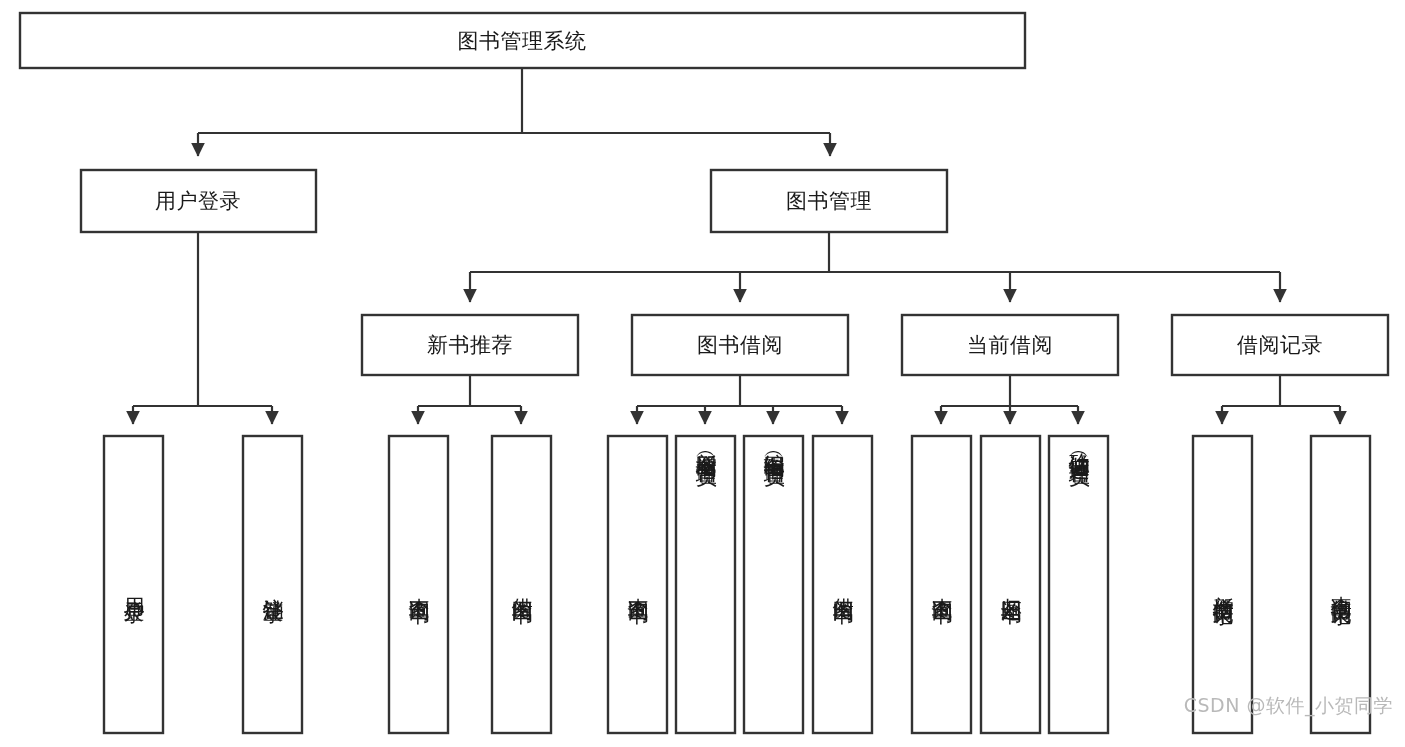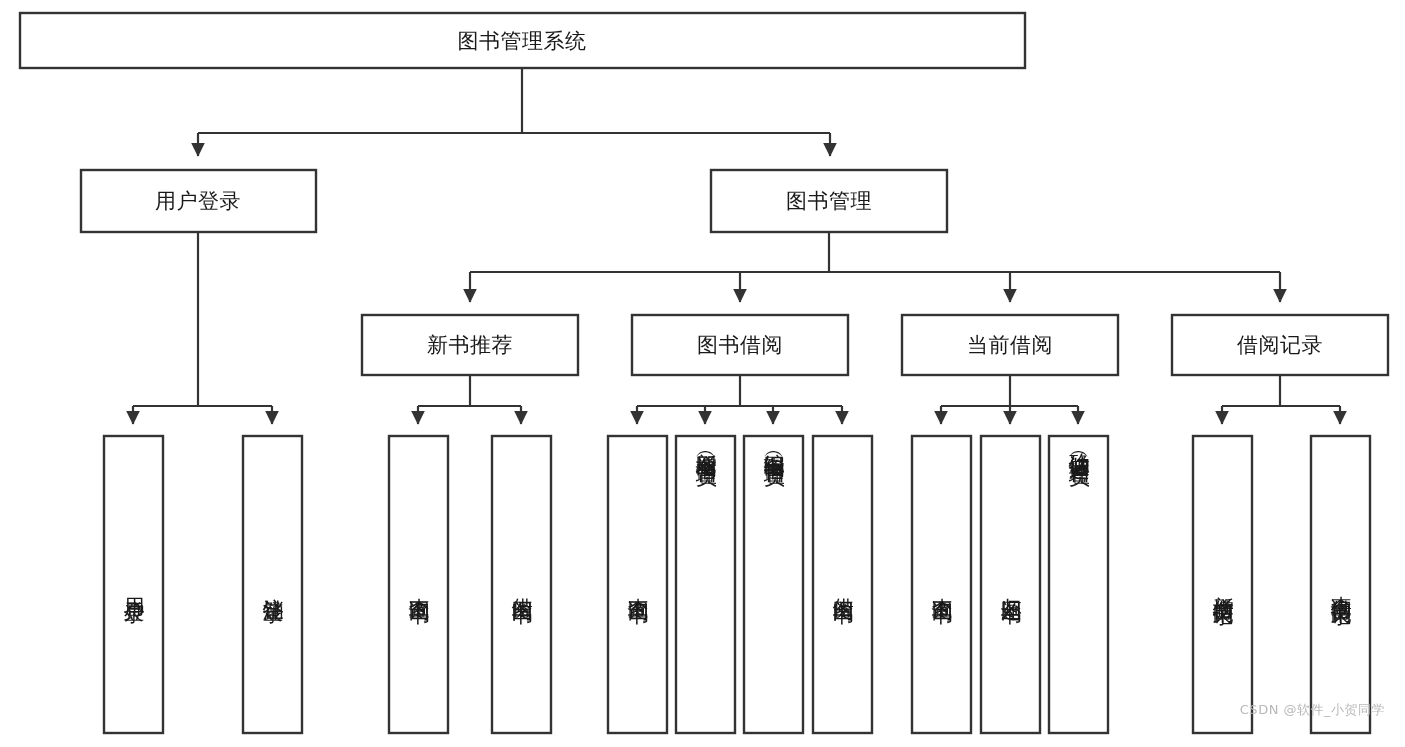--- a/index.html
+++ b/index.html
@@ -69,24 +69,24 @@
     font-family: "DejaVu Sans", "Liberation Sans", sans-serif;
     font-size: 21px;
     line-height: 1.12;
     color: #1a1a1a;
     letter-spacing: 2px;
     white-space: nowrap;
     text-align: center;
   }
   .watermark {
     position: absolute;
-    right: 20px;
+    right: 12px;
     bottom: 6px;
     font-family: "DejaVu Sans", "Liberation Sans", sans-serif;
-    font-size: 13px;
+    font-size: 19px;
     color: #b9b9b9;
     letter-spacing: 0.5px;
     white-space: nowrap;
     user-select: none;
   }
 </style>
 </head>
 <body>
 
 <div id="diagram-root">

